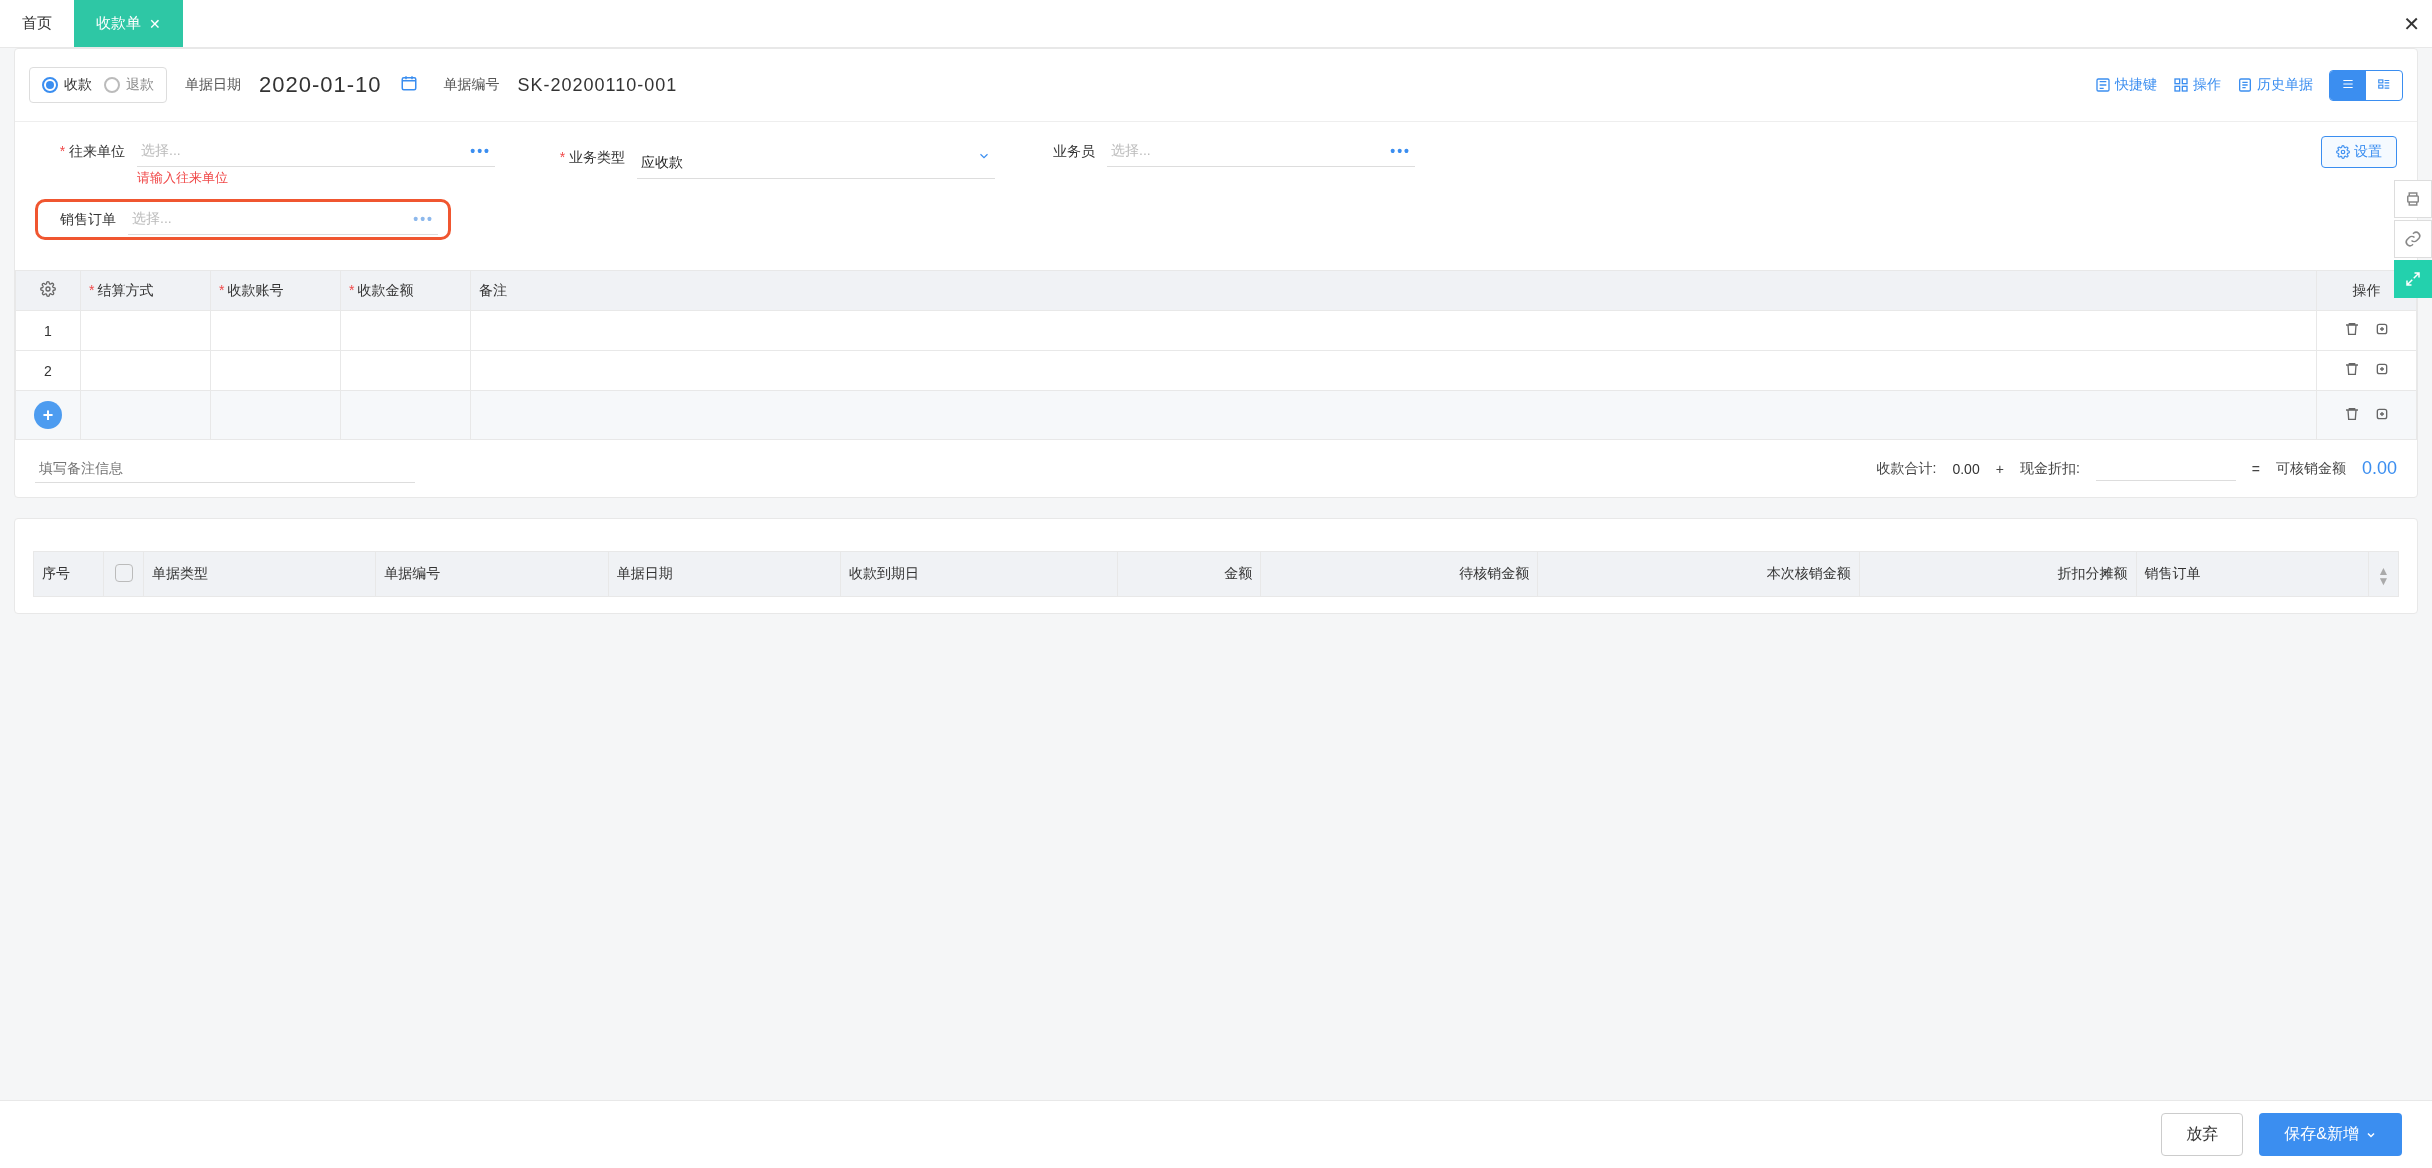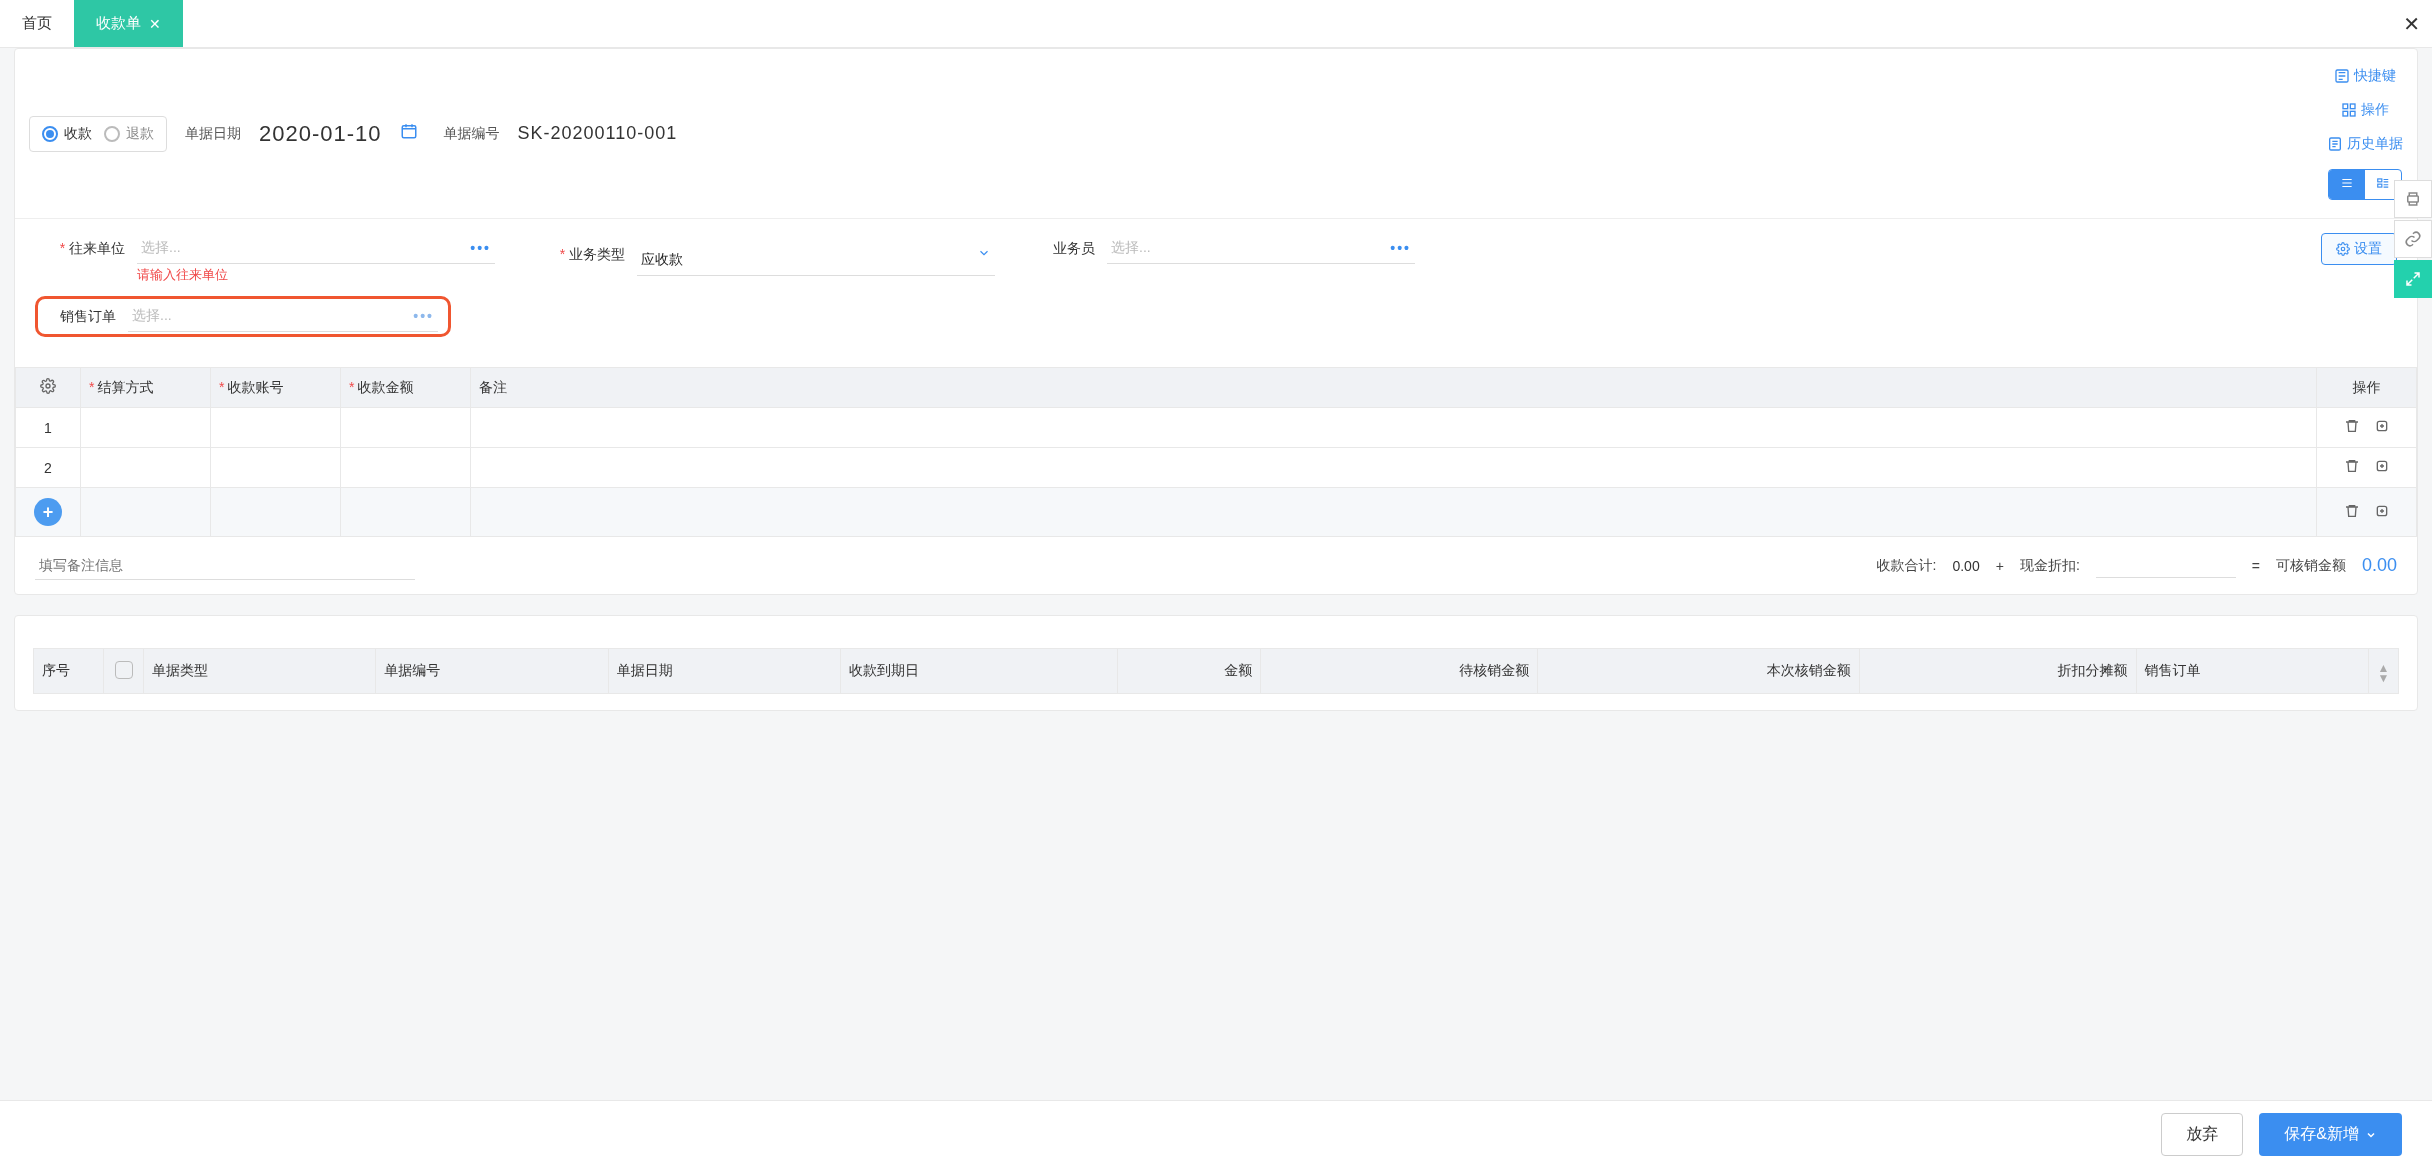--- a/index.html
+++ b/index.html
@@ -65,21 +65,21 @@
     .radio-option { display: flex; align-items: center; gap: 6px; cursor: pointer;}
     .radio-circle {
       width: 16px; height: 16px; border: 2px solid #bbb; border-radius: 50%; display: inline-flex; align-items:center; justify-content:center;
     }
     .radio-circle.checked { border-color: #3b8ef0; }
     .radio-circle.checked::after { content:""; width:8px; height:8px; background:#3b8ef0; border-radius:50%;}
     .label-inline { color: #555; }
     .date-val { font-size: 22px; letter-spacing: 1px;}
     .cal-icon { color:#3b8ef0; font-size:18px;}
     .doc-number-val { font-size: 18px; letter-spacing: 1px; }
-    .header-right { margin-left:auto; display:flex; align-items: center; gap: 16px; flex-direction: column;}
+    .header-right { margin-left:auto; display:flex; align-items: center; gap: 16px;}
     .link-btn { color:#3b8ef0; display:flex; align-items:center; gap:4px; cursor:pointer;}
     .view-toggle { display:flex; border:1px solid #3b8ef0; border-radius:4px; overflow:hidden;}
     .view-toggle-btn { padding:6px 10px; cursor:pointer; color:#3b8ef0;}
     .view-toggle-btn.active { background:#3b8ef0; color:#fff;}
 
     
     .form-fields {
       padding: 14px 20px 18px 20px;
     }
     .form-row { display:flex; gap: 40px; margin-bottom: 12px; align-items: flex-start;}

